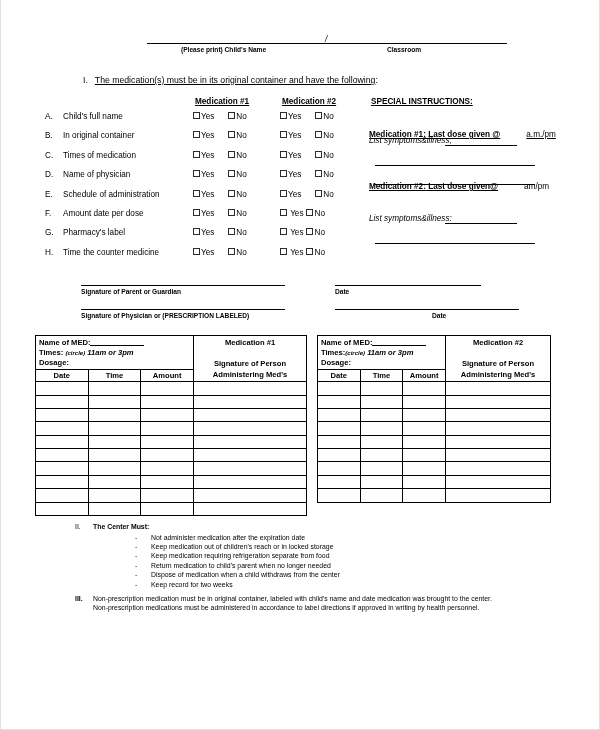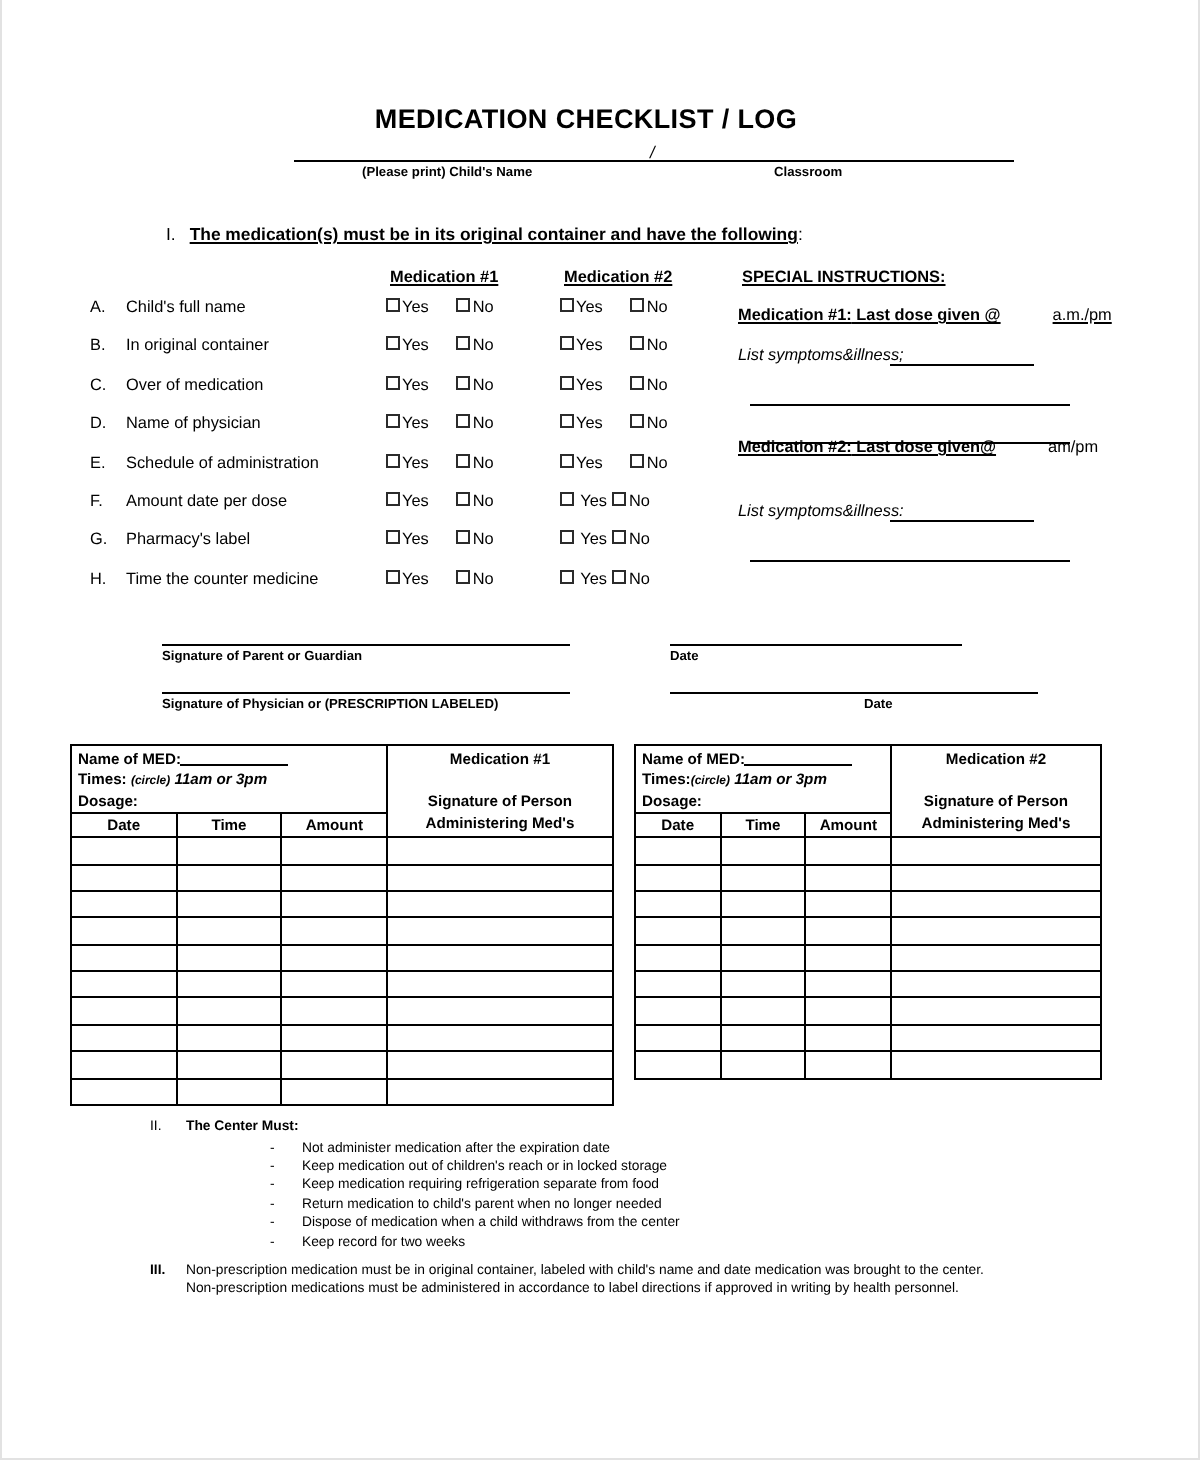--- a/index.html
+++ b/index.html
@@ -95,21 +95,21 @@
     height: 9px;
     vertical-align: -1px;
   }
 
   
   .sec1 {
     margin: 17px 0 0 48px;
     font-size: 8.7px;
   }
   .sec1 .num { font-weight: normal; margin-right: 7px; }
-  .sec1 .head { font-weight: bold; text-decoration: underline; }
+  .sec1 .head { font-weight: normal; text-decoration: underline; }
 
   
   .grid {
     position: relative;
     margin: 12px 0 0 0;
     width: 516px;
   }
   .colhead {
     position: relative;
     height: 13px;
@@ -221,21 +221,20 @@
     box-sizing: border-box;
   }
   .sec3 .num { position: absolute; left: 0; top: 0; font-weight: bold; }
 </style>
 </head>
 <body>
 
 <div class="page">
   <div class="sheet">
 
-    <div class="doc-title">MEDICATION CHECKLIST / LOG</div>
 
 
 
     <div class="namerow">
       <span class="slash">/</span>
       <div class="rule"></div>
       <div class="caps">
         <span class="cap-left">(Please print) Child's Name</span>
         <span class="cap-right">Classroom</span>
       </div>
@@ -263,21 +262,21 @@
 
       <div class="row">
         <span class="ltr">B.</span>
         <span class="lbl">In original container</span>
         <span class="m1"><span class="cbx"></span><span>Yes</span><span class="gap"></span><span class="cbx"></span><span>No</span></span>
         <span class="m2"><span class="cbx"></span><span>Yes</span><span class="gap"></span><span class="cbx"></span><span>No</span></span>
       </div>
 
       <div class="row">
         <span class="ltr">C.</span>
-        <span class="lbl">Over of medication</span>
+        <span class="lbl">Times of medication</span>
         <span class="m1"><span class="cbx"></span><span>Yes</span><span class="gap"></span><span class="cbx"></span><span>No</span></span>
         <span class="m2"><span class="cbx"></span><span>Yes</span><span class="gap"></span><span class="cbx"></span><span>No</span></span>
       </div>
 
       <div class="row">
         <span class="ltr">D.</span>
         <span class="lbl">Name of physician</span>
         <span class="m1"><span class="cbx"></span><span>Yes</span><span class="gap"></span><span class="cbx"></span><span>No</span></span>
         <span class="m2"><span class="cbx"></span><span>Yes</span><span class="gap"></span><span class="cbx"></span><span>No</span></span>
       </div>
@@ -304,21 +303,21 @@
       </div>
 
       <div class="row">
         <span class="ltr">H.</span>
         <span class="lbl">Time the counter medicine</span>
         <span class="m1"><span class="cbx"></span><span>Yes</span><span class="gap"></span><span class="cbx"></span><span>No</span></span>
         <span class="m2"><span class="cbx"></span><span> Yes</span><span class="gap-s"></span><span class="cbx"></span><span>No</span></span>
       </div>
 
       <div class="special">
-        <div class="si-line" style="left:0; top:19px;"><span class="si-bold">Medication #1:</span><span class="si-bold">  Last dose given @</span><span style="display:inline-block;width:26px;"></span><span class="si-bold" style="font-weight:normal;">a.m./pm</span></div>
+        <div class="si-line" style="left:0; top:33px;"><span class="si-bold">Medication #1:</span><span class="si-bold">  Last dose given @</span><span style="display:inline-block;width:26px;"></span><span class="si-bold" style="font-weight:normal;">a.m./pm</span></div>
 
         <div class="si-line si-ital" style="left:0; top:39px;">List symptoms&amp;illness;</div>
         <div class="si-rule" style="left:76px; top:48px; width:72px;"></div>
 
         <div class="si-rule" style="left:6px; top:68px; width:160px;"></div>
         <div class="si-rule" style="left:6px; top:87px; width:160px;"></div>
 
         <div class="si-line" style="left:0; top:85px;"><span class="si-bold">Medication #2:</span><span class="si-bold">   Last dose given@</span><span style="display:inline-block;width:26px;"></span><span>am/pm</span></div>
 
         <div class="si-line si-ital" style="left:0; top:117px;">List symptoms&amp;illness:</div>

